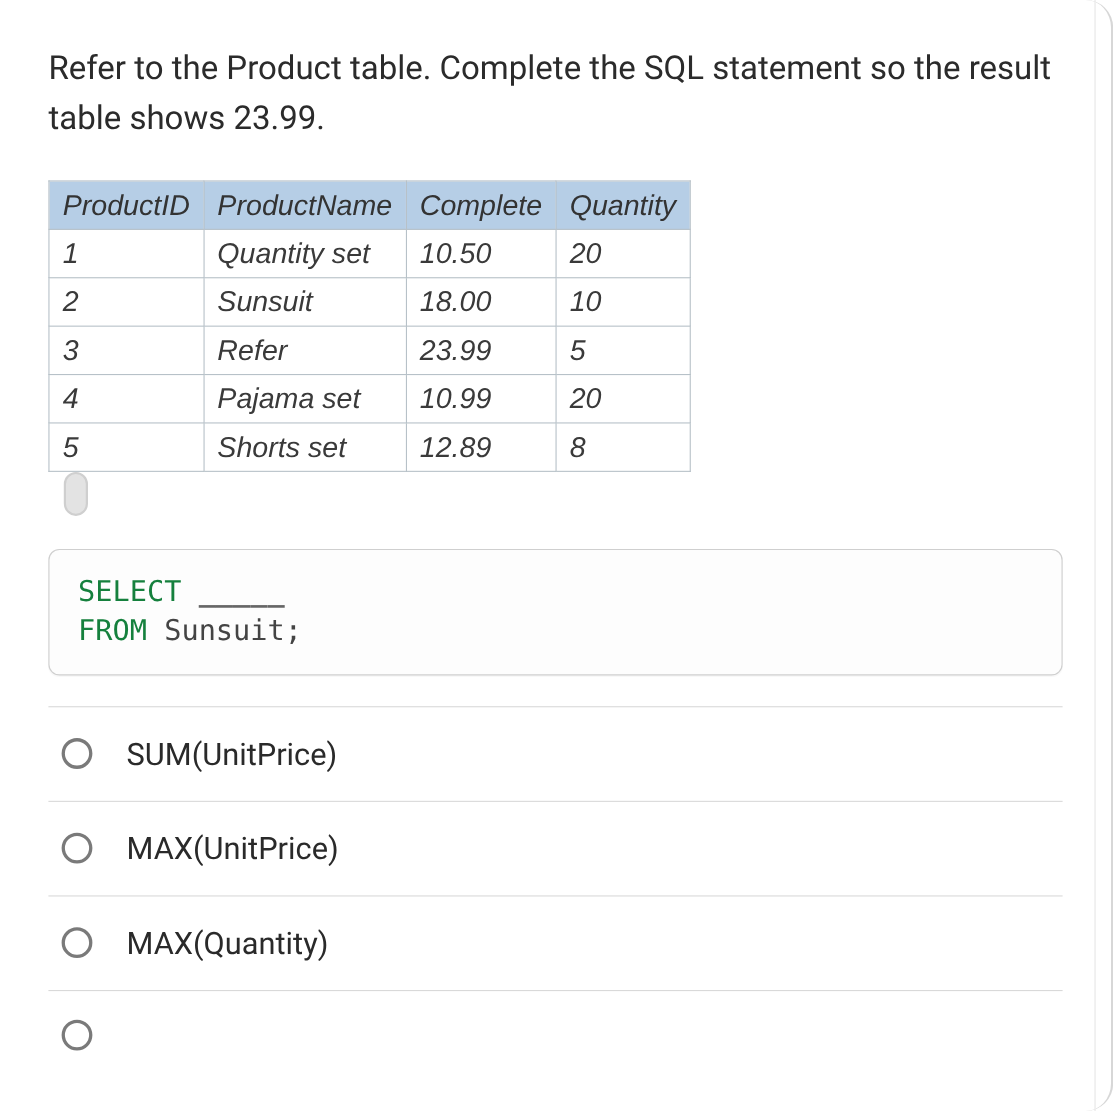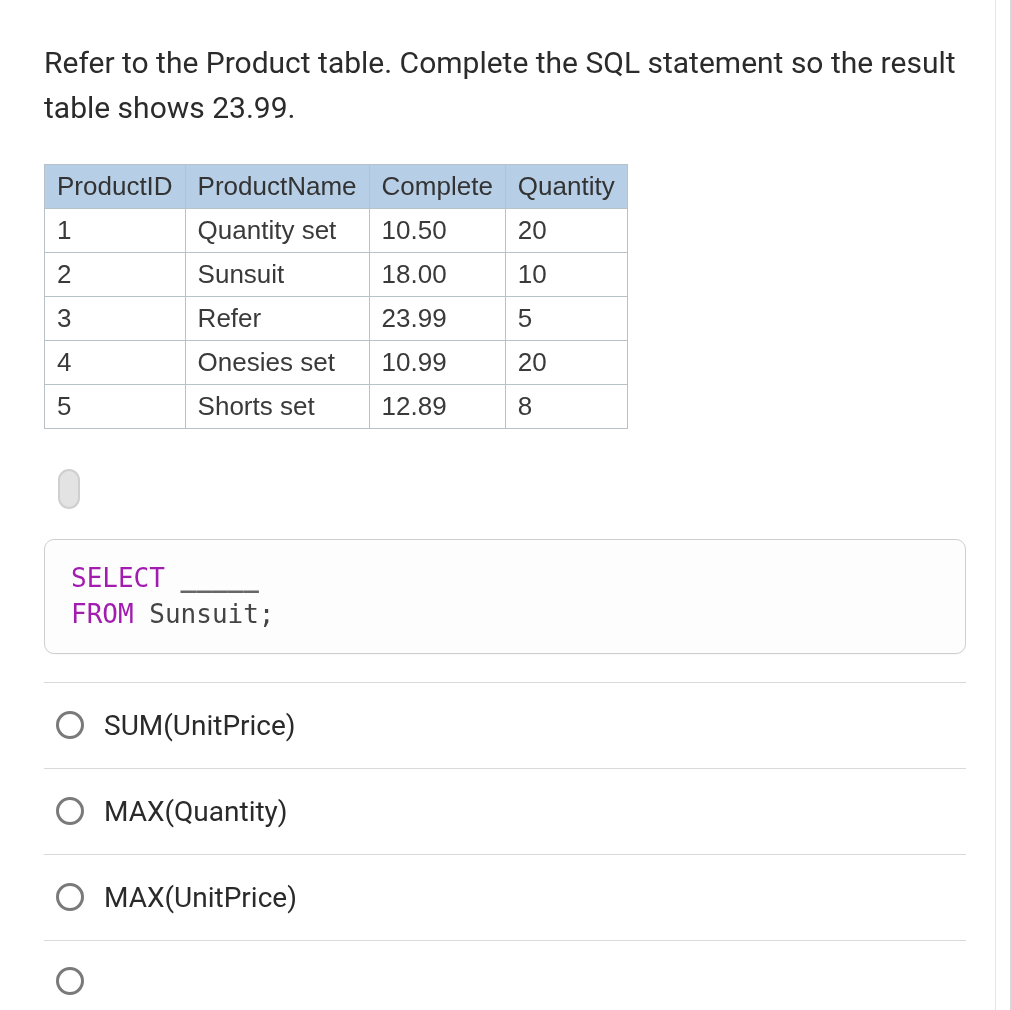--- a/index.html
+++ b/index.html
@@ -8,40 +8,41 @@
     font-family: -apple-system, BlinkMacSystemFont, "Segoe UI", Roboto, Arial, sans-serif;
     color: #2d2d2d;
     background: #fff;
   }
   .page {
     width: 1012px;
     height: 1010px;
     position: relative;
     border-right: 2px solid #d7d7d7;
     padding: 40px 44px 0 44px;
+    border-radius: 25px;
   }
   .page::after {
     content: "";
     position: absolute;
     right: 14px;
     top: 0;
     height: 100%;
     width: 1px;
     background: #e6e6e6;
   }
   .question {
     font-size: 30px;
     line-height: 1.5;
     font-weight: 400;
     color: #2b2b2b;
     margin-bottom: 34px;
   }
   table.product {
     border-collapse: collapse;
-    margin-bottom: 40px;
+    font-style: italic;
   }
   table.product th, table.product td {
     border: 1px solid #b7c1c8;
     padding: 6px 12px;
     text-align: left;
     font-size: 26px;
     font-weight: 400;
     background: #fff;
     color: #3a3a3a;
     font-family: Arial, sans-serif;
@@ -65,27 +66,27 @@
     background: #fdfdfd;
     padding: 20px 26px;
     font-family: Menlo, Consolas, monospace;
     font-size: 26px;
     line-height: 1.4;
     color: #444;
     white-space: pre;
     box-shadow: 0 1px 1px rgba(0,0,0,0.03);
     margin-bottom: 28px;
   }
-  .codebox .kw { color: #a21caf; text-align: right; }
+  .codebox .kw { color: #15803d; text-align: right; }
   .codebox .blank { color: #666; font-weight: bold; }
   .options { }
   .option {
     display: flex;
     align-items: center;
-    gap: 20px;
+    gap: 31px;
     border-top: 1px solid #d9d9d9;
     padding: 26px 6px 26px 12px;
     font-size: 28px;
     color: #2a2a2a;
   }
   .option:first-child { border-top: 1px solid #d9d9d9; }
   .radio {
     width: 28px; height: 28px;
     border: 3px solid #7a7a7a;
     border-radius: 50%;
@@ -123,21 +124,21 @@
         <td>10</td>
       </tr>
       <tr>
         <td>3</td>
         <td>Refer</td>
         <td>23.99</td>
         <td>5</td>
       </tr>
       <tr>
         <td>4</td>
-        <td>Onesies set</td>
+        <td>Pajama set</td>
         <td>10.99</td>
         <td>20</td>
       </tr>
       <tr>
         <td>5</td>
         <td>Shorts set</td>
         <td>12.89</td>
         <td>8</td>
       </tr>
     </tbody>
@@ -148,24 +149,24 @@
   <div class="codebox"><span class="kw">SELECT</span><span class="blank"> _____</span>
 <span class="kw">FROM</span><span> Sunsuit;</span></div>
 
   <div class="options">
     <div class="option">
       <span class="radio"></span>
       <span>SUM(UnitPrice)</span>
     </div>
     <div class="option">
       <span class="radio"></span>
-      <span>MAX(Quantity)</span>
+      <span>MAX(UnitPrice)</span>
     </div>
     <div class="option">
       <span class="radio"></span>
-      <span>MAX(UnitPrice)</span>
+      <span>MAX(Quantity)</span>
     </div>
     <div class="option">
       <span class="radio"></span>
     </div>
   </div>
 
 </div>
 
 </body></html>

